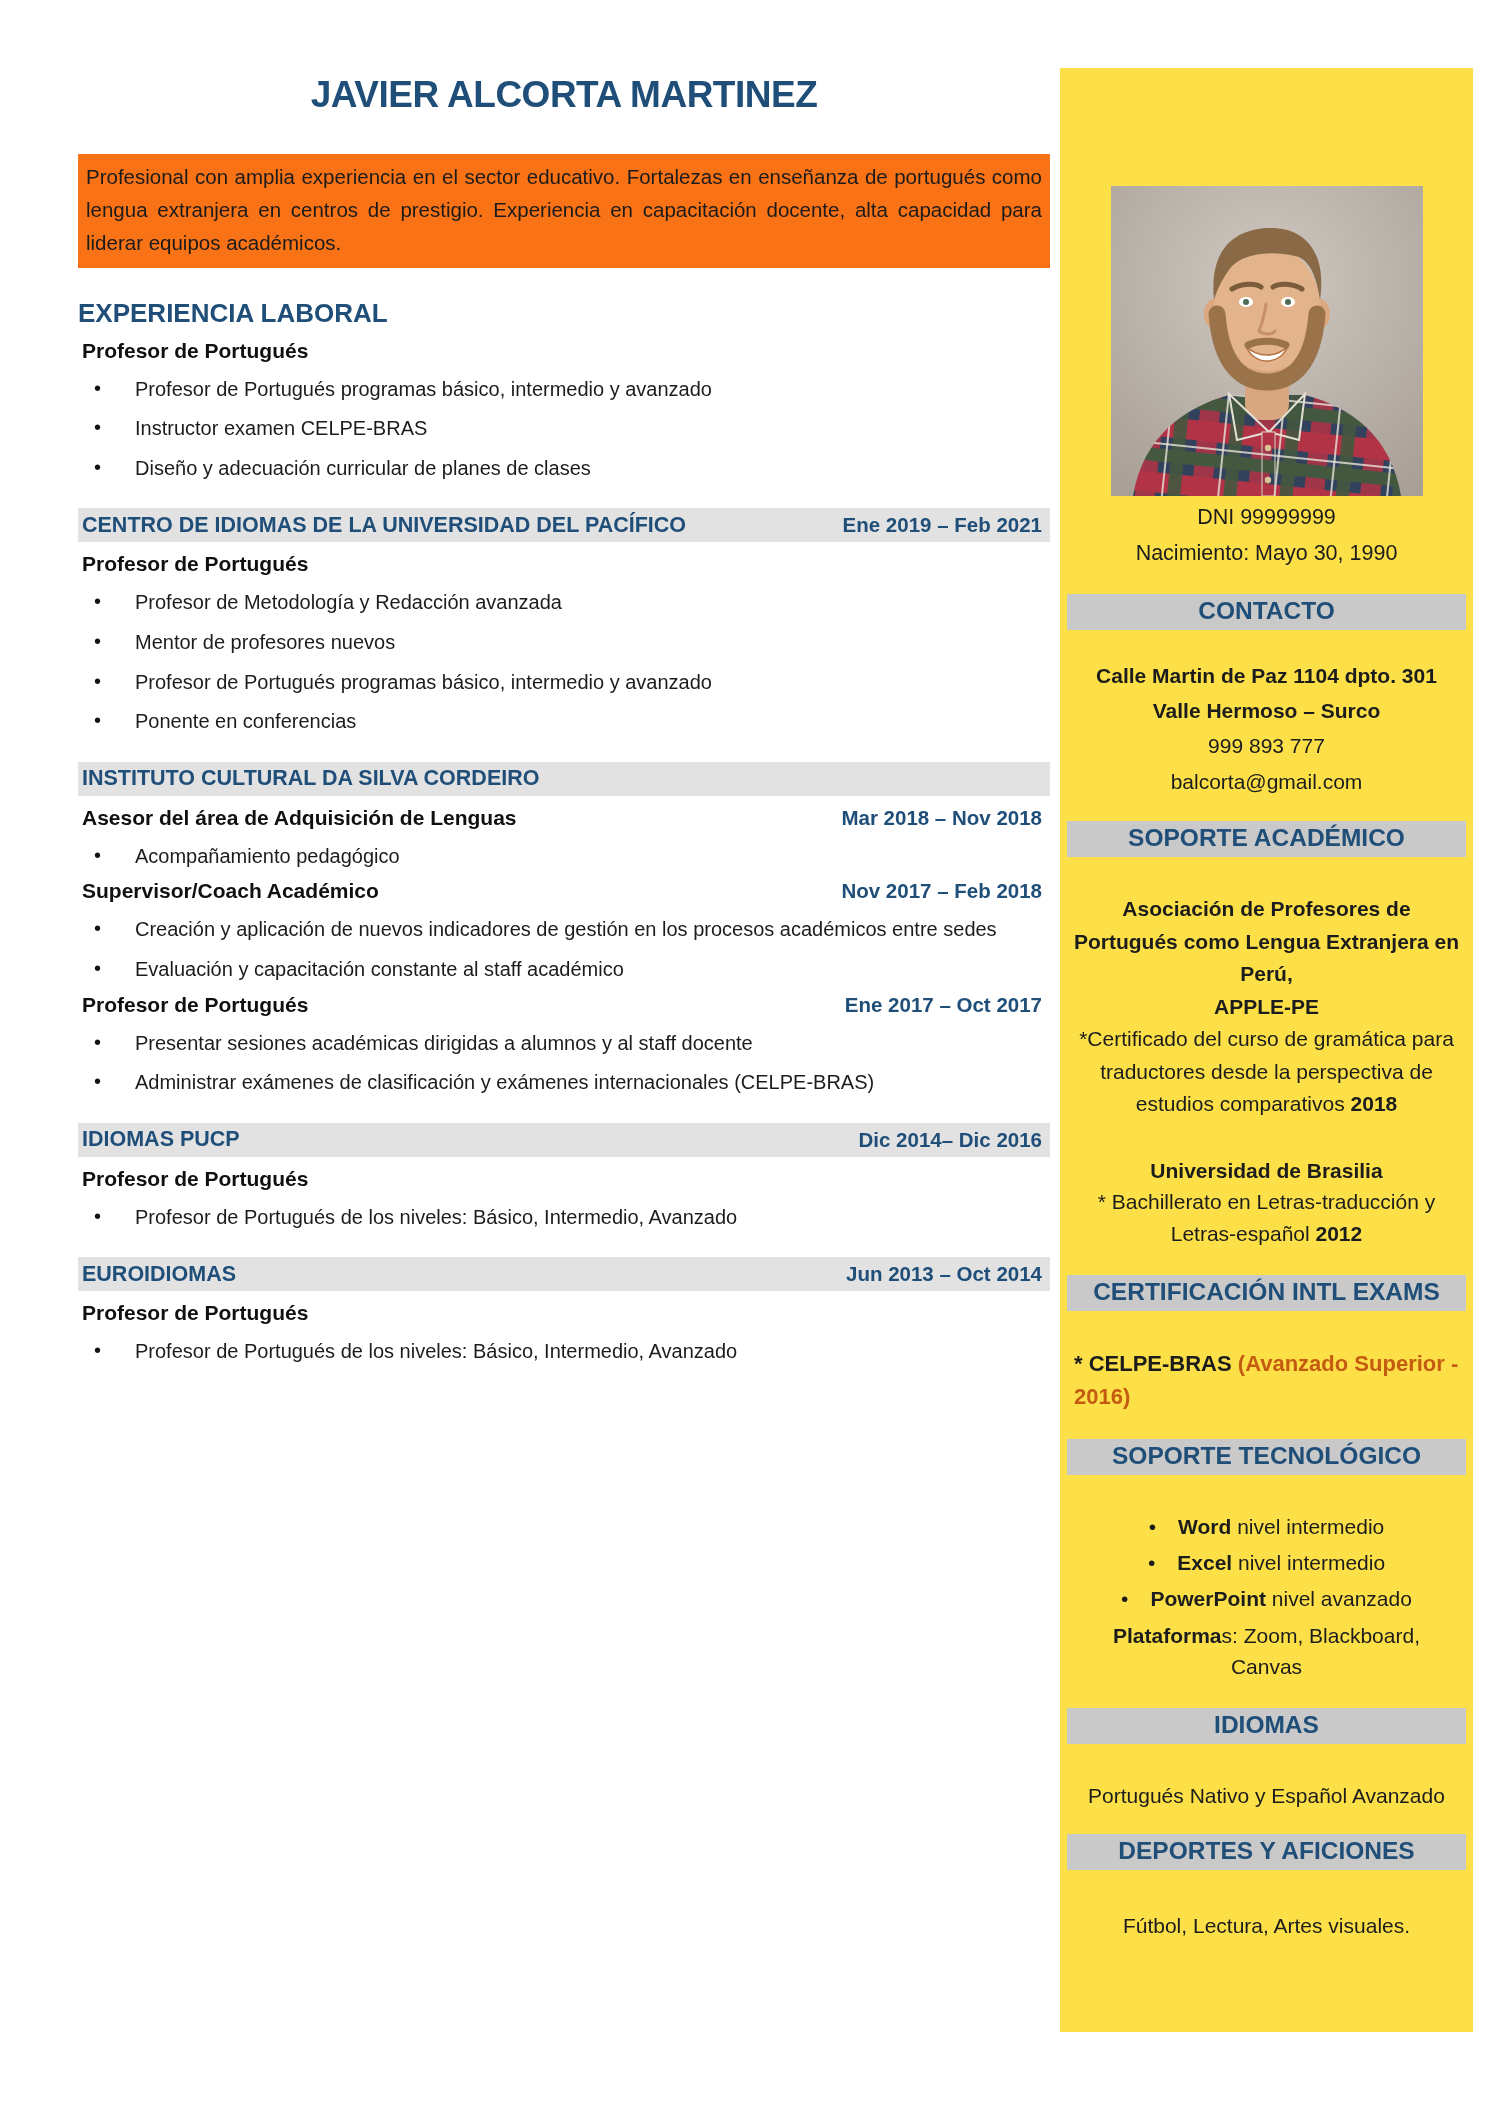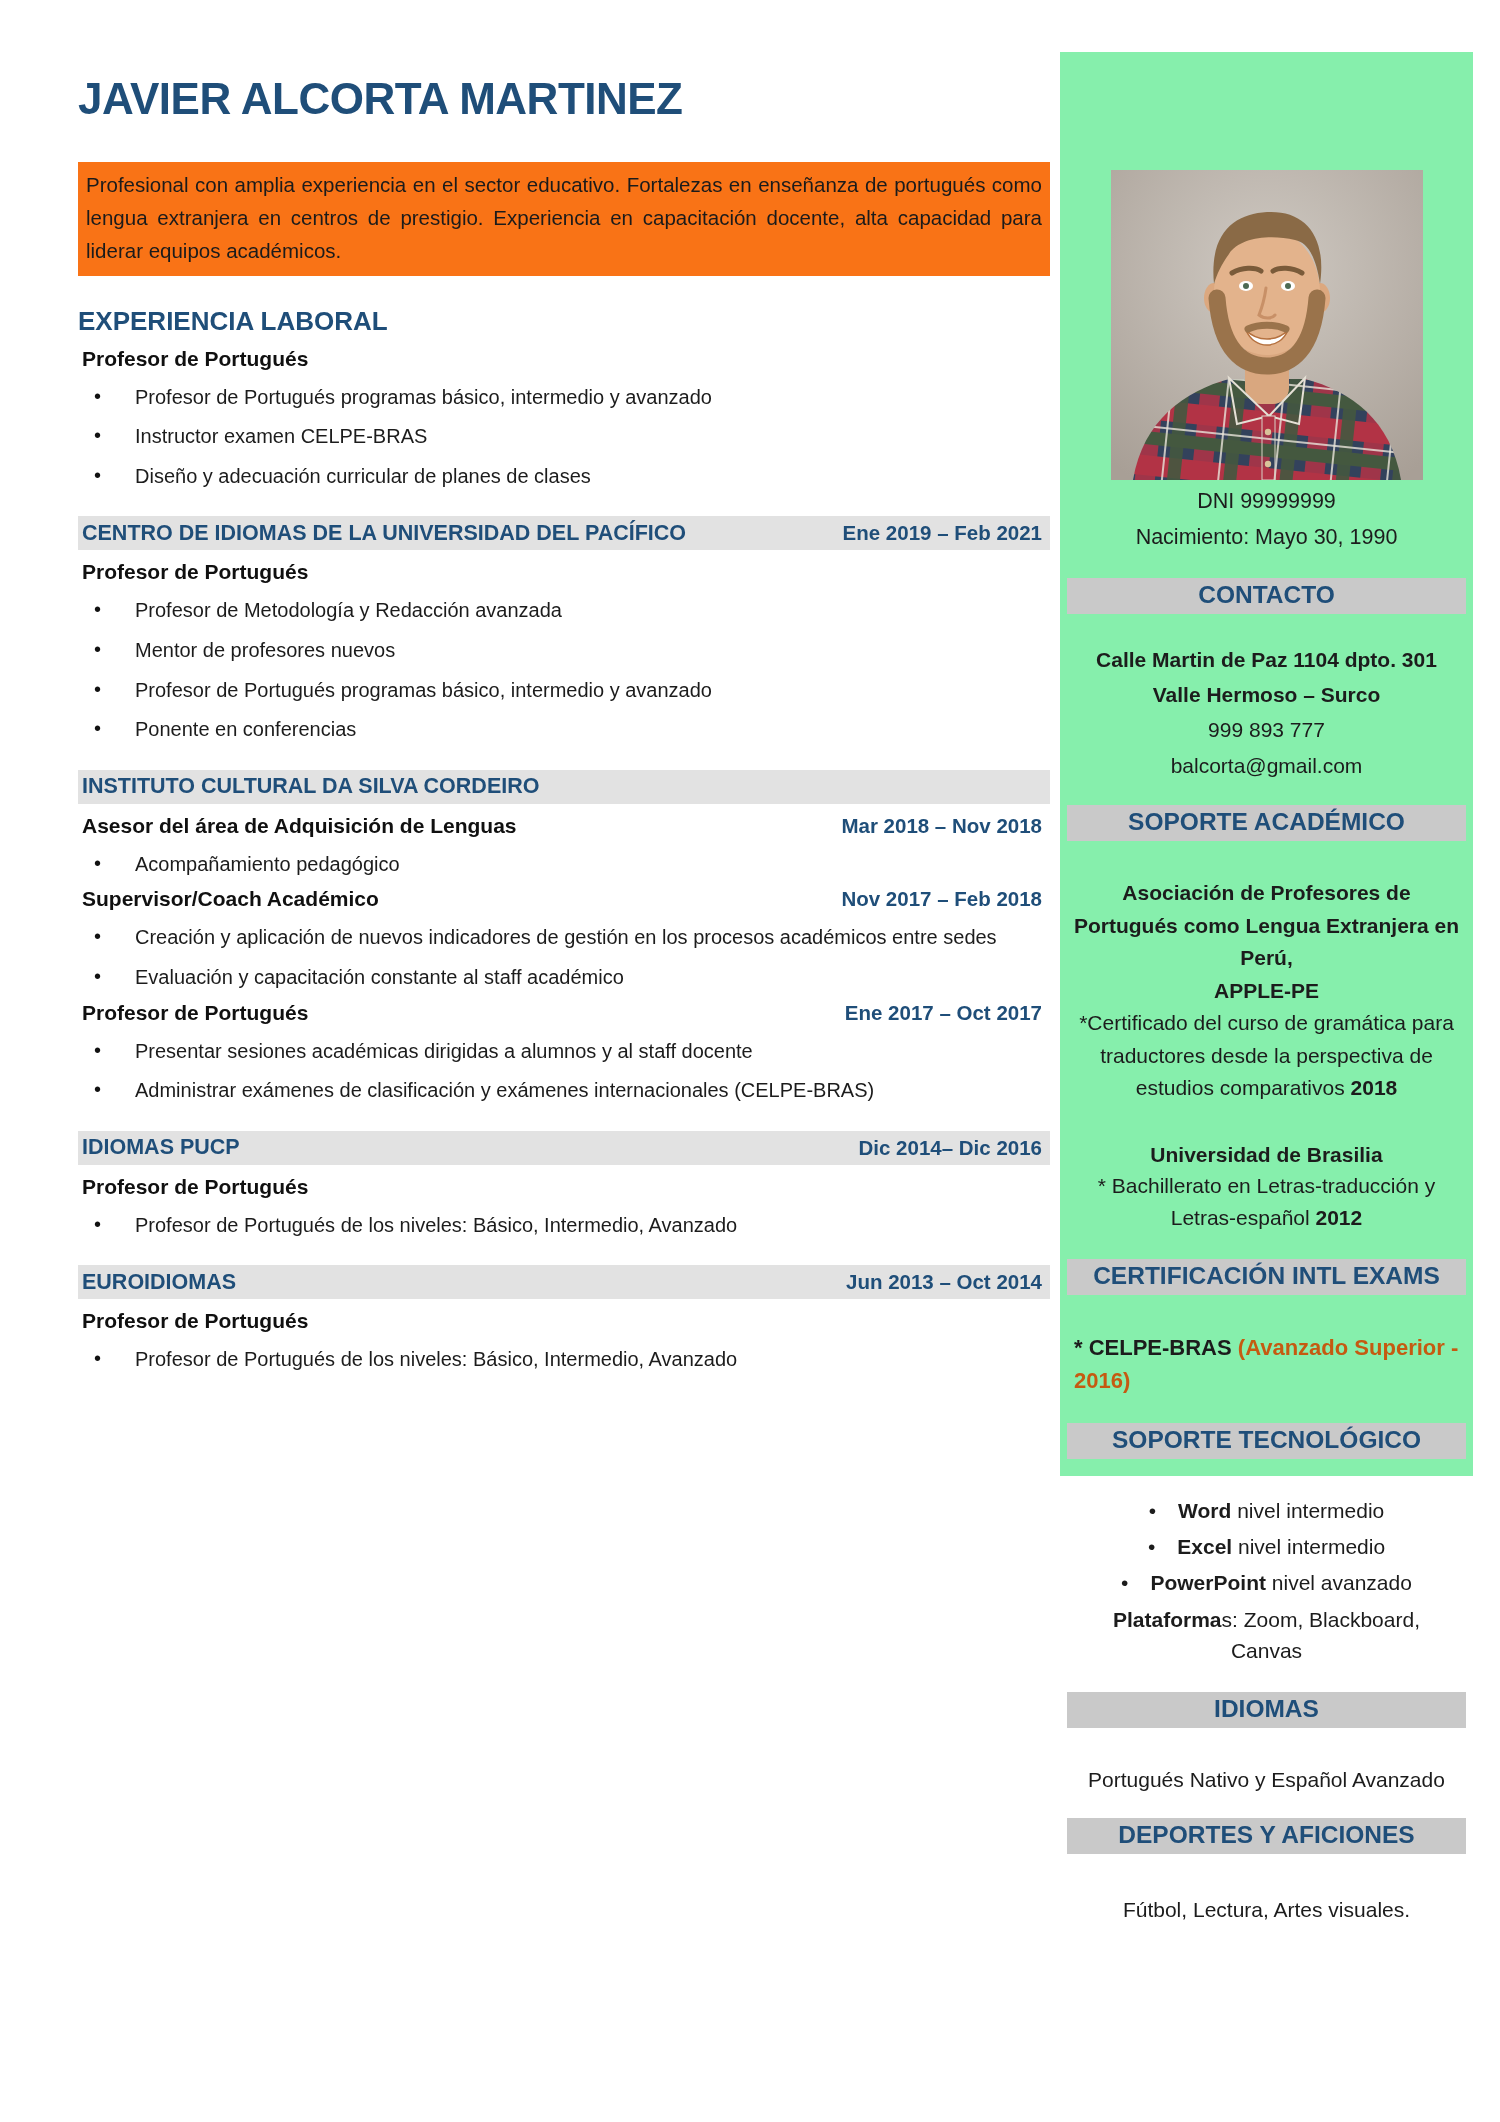--- a/index.html
+++ b/index.html
@@ -4,43 +4,43 @@
 <style>
   * { margin:0; padding:0; box-sizing:border-box; }
   html,body { background:#ffffff; }
   .page {
     position:relative; width:1500px; height:2122px; background:#ffffff;
     font-family:"Liberation Sans", sans-serif; color:#1c1c1c; overflow:hidden;
   }
   
   .main { position:absolute; left:78px; top:0; width:972px; }
   .doc-title {
-    margin-top:74px; text-align:left; color:#1F4E79;
-    font-size:44px; font-weight:bold; letter-spacing:-0.5px;
+    margin-top:74px; text-align:center; color:#1F4E79;
+    font-size:37px; font-weight:bold; letter-spacing:-0.5px;
   }
   .summary {
     margin-top:38px; background:#f97316; font-size:20.5px; line-height:1.62;
     text-align:justify; padding:6px 8px 8px 8px; color:#1b1b1b;
   }
   .section-heading { margin-top:30px; color:#1F4E79; font-size:26px; font-weight:bold; }
   .job-bar {
     margin-top:27px; background:#E2E2E2; display:flex; justify-content:space-between;
     align-items:center; min-height:34px; padding:2px 8px 2px 4px;
   }
   .company { color:#1F4E79; font-weight:bold; font-size:21.5px; }
   .job-dates, .role-dates { color:#1F4E79; font-weight:bold; font-size:20.5px; white-space:nowrap; }
   .role-row { display:flex; justify-content:space-between; align-items:baseline; margin:10px 8px 0 4px; }
   .role-title { font-weight:bold; font-size:21px; color:#101010; }
   ul.bullets { list-style:none; margin:3px 0 0 0; }
   .bullets li { position:relative; padding-left:57px; font-size:20px; line-height:1.28; margin-top:14px; }
   .bullets li::before { content:"•"; position:absolute; left:16px; top:-1px; font-size:20px; color:#111; }
   
   .sidebar {
-    position:absolute; left:1060px; top:52px; width:413px; height:1424px;
-    background:#86efac; text-align:center; color:#1c1c1c; font-size:21px;
+    position:absolute; left:1060px; top:68px; width:413px; height:1964px;
+    background:#fde047; text-align:center; color:#1c1c1c; font-size:21px;
   }
   .photo-wrap { width:312px; height:310px; margin:118px auto 0; overflow:hidden; }
   .photo-wrap svg { display:block; }
   .id-line { font-size:21.5px; margin-top:8px; line-height:1.3; }
   .side-header {
     margin:26px 7px 0; background:#C9C9C9; color:#1F4E79;
     font-weight:bold; font-size:24.5px; padding:3px 2px 5px;
   }
   .contact-line { margin-top:8px; line-height:1.3; }
   .contact-line.first { margin-top:32px; }

